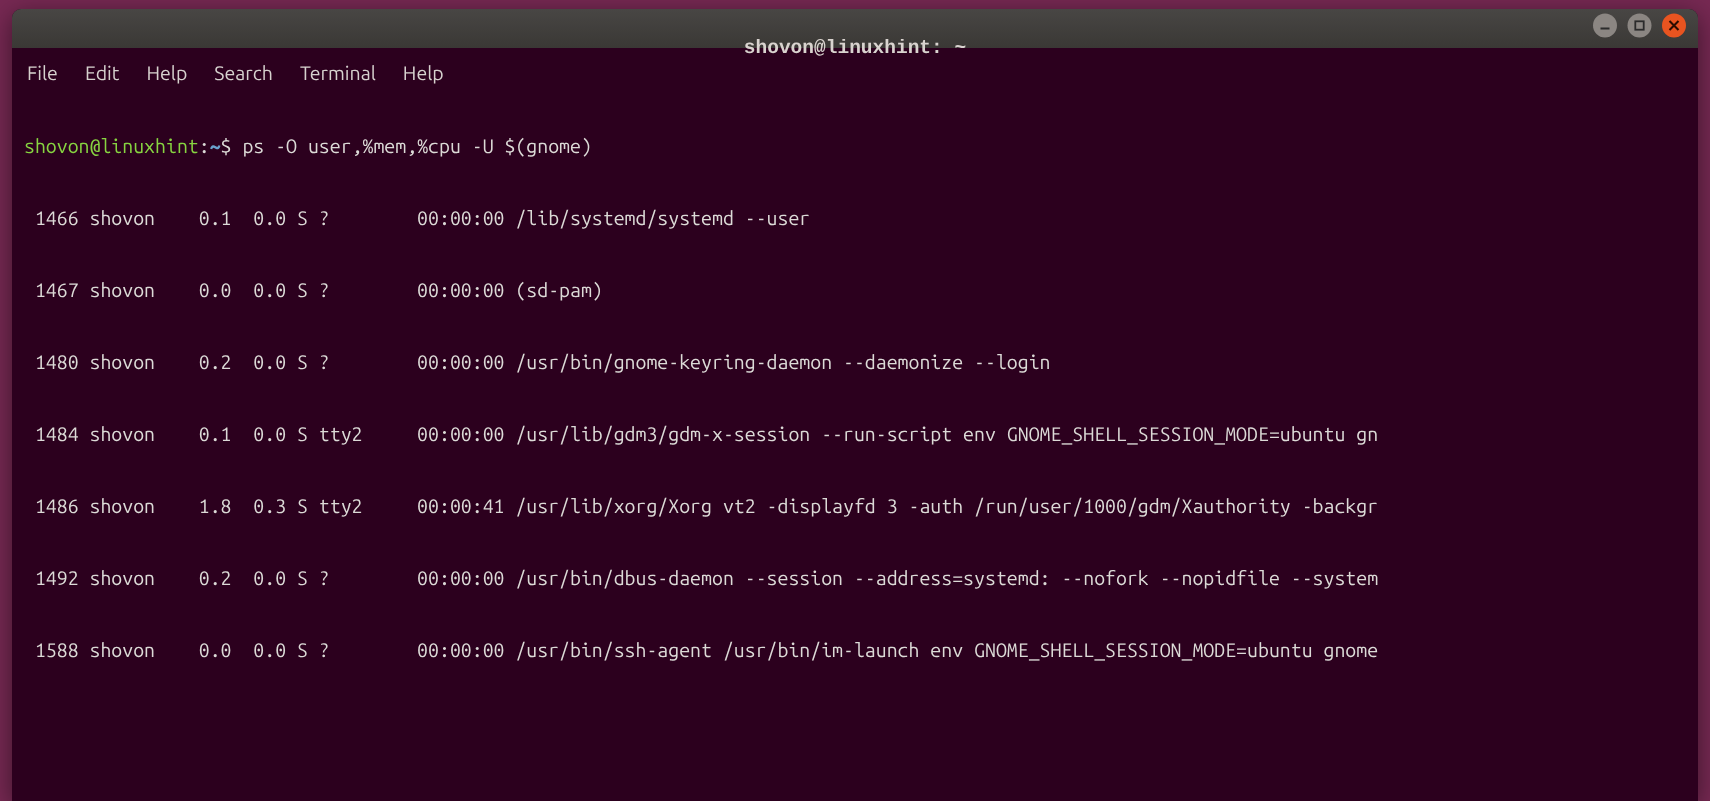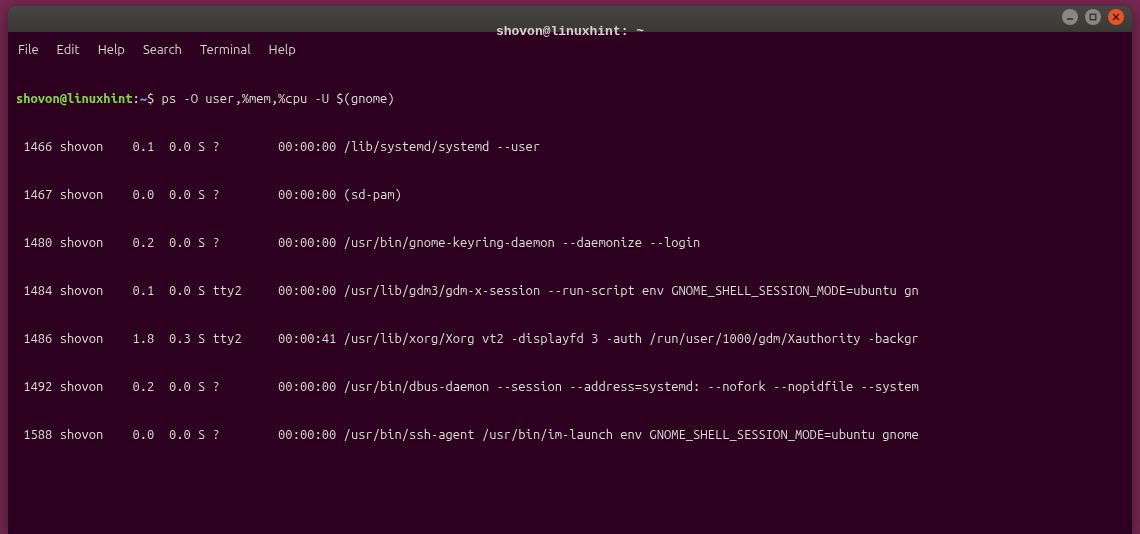--- a/index.html
+++ b/index.html
@@ -12,21 +12,21 @@
     .win-controls { position:absolute; right:8px; top:3px; display:flex; gap:7px; }
     .win-btn { width:16px; height:16px; border-radius:50%; display:flex; align-items:center; justify-content:center; }
     .win-min { background:#8b8682; }
     .win-max { background:#8b8682; }
     .win-close { background:#e95420; }
     .win-btn svg { width:8px; height:8px; }
     .menu-bar { height:24px; background:#2c001e; display:flex; align-items:flex-end; padding:0 10px; gap:18px; color:#d6d1ce; font-family:"Ubuntu",sans-serif; font-size:13px; }
     .menu-bar span { cursor:default; }
     .term { padding:2px 8px 6px 8px; color:#dcdad7; line-height:16px; white-space:pre; letter-spacing:0; }
     .term .row { height:16px; }
-    .green { color:#87d441; font-weight:bold; }
+    .green { color:#87d441; font-weight:normal; }
     .blue  { color:#6aa1cd; font-weight:bold; }
     .cmd   { color:#dcdad7; }
   </style>
 </head>
 <body>
 
 <div class="outer">
   <div class="window">
     <div class="title-bar">
       <div class="title-text">shovon@linuxhint: ~</div>

